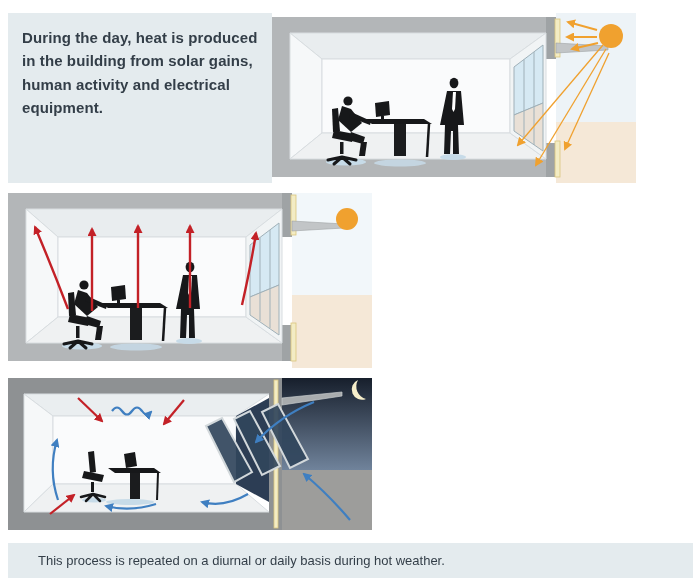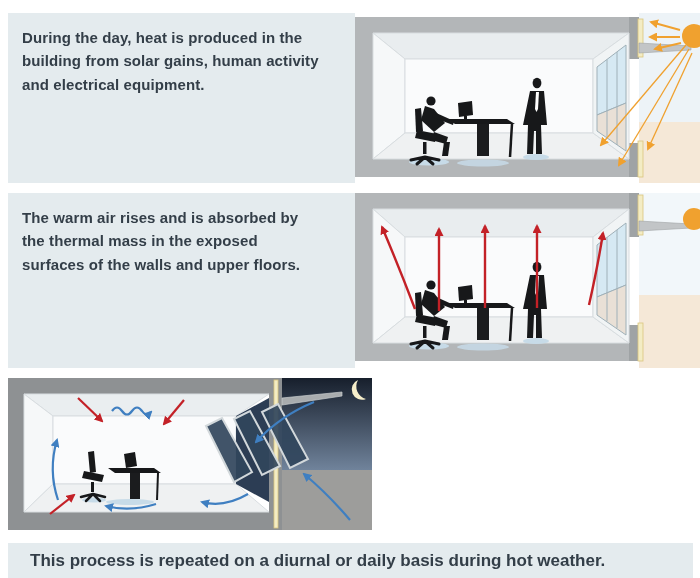--- a/index.html
+++ b/index.html
@@ -4,35 +4,35 @@
 <style>
   html,body{margin:0;padding:0;}
   body{
     width:700px;height:578px;background:#ffffff;overflow:hidden;
     font-family:"Liberation Sans","DejaVu Sans",sans-serif;
     color:var(--text,#333e48);
   }
   .page{padding:13px 0 0 8px;}
   .row{display:flex;margin-bottom:10px;}
   .tbox{
-    width:347px;box-sizing:border-box;background:var(--panel-bg,#e4ebee);
+    width:264px;box-sizing:border-box;background:var(--panel-bg,#e4ebee);
     padding:13px 14px 16px 14px;flex:none;
   }
   .tbox p{
     margin:0;font-size:15px;font-weight:600;line-height:1.55;
     max-width:300px;letter-spacing:.1px;
   }
   .fig{flex:none;width:364px;position:relative;}
   .fig svg{display:block;}
   .r1 .fig{height:170px;} .r2 .fig{height:175px;} .r3 .fig{height:155px;}
   .footerbar{
     width:685px;height:35px;background:var(--panel-bg,#e4ebee);
     display:flex;align-items:center;box-sizing:border-box;padding-left:14px;
   }
-  .footerbar p{margin:8px;font-size:17px;font-weight:700;white-space:nowrap;}
+  .footerbar p{margin:16px;font-size:13px;font-weight:400;white-space:nowrap;}
   
   .sun{fill:var(--solar-orange,#f0a12f);}
   .ray{stroke:var(--solar-orange,#f0a12f);fill:none;}
   .a-red{stroke:var(--warm-red,#c32127);fill:none;}
   .a-blue{stroke:var(--cool-blue,#3f7fc1);fill:none;}
   .mh-o{fill:var(--solar-orange,#f0a12f);}
   .mh-r{fill:var(--warm-red,#c32127);}
   .mh-b{fill:var(--cool-blue,#3f7fc1);}
   .sil{fill:#17181a;}
   .sh{fill:#c7dbe8;}
@@ -126,23 +126,20 @@
           <path d="M326,30 L300,36" stroke-width="2" marker-end="url(#p1o)"></path>
           <path d="M331,32 L246,132" stroke-width="1.3" marker-end="url(#p1o)"></path>
           <path d="M334,36 L264,152" stroke-width="1.3" marker-end="url(#p1o)"></path>
           <path d="M337,40 L293,136" stroke-width="1.3" marker-end="url(#p1o)"></path>
         </g>
       </svg>
     </div>
   </div>
 
   <div class="row r2">
-    <div class="tbox">
-      <p>The warm air rises and is absorbed by the thermal mass in the exposed surfaces of the walls and upper floors.</p>
-    </div>
     <div class="fig">
       <svg width="364" height="175" viewBox="0 0 364 175">
         <defs>
           <marker id="p2r" markerUnits="userSpaceOnUse" markerWidth="9" markerHeight="9" refX="7" refY="4.5" orient="auto">
             <path d="M0,0 L9,4.5 L0,9 Z" class="mh-r"></path>
           </marker>
         </defs>
         <rect x="284" y="0" width="80" height="102" fill="#f2f7fa"></rect>
         <rect x="284" y="102" width="80" height="73" fill="var(--day-ground,#f5e8d7)"></rect>
         <g>

